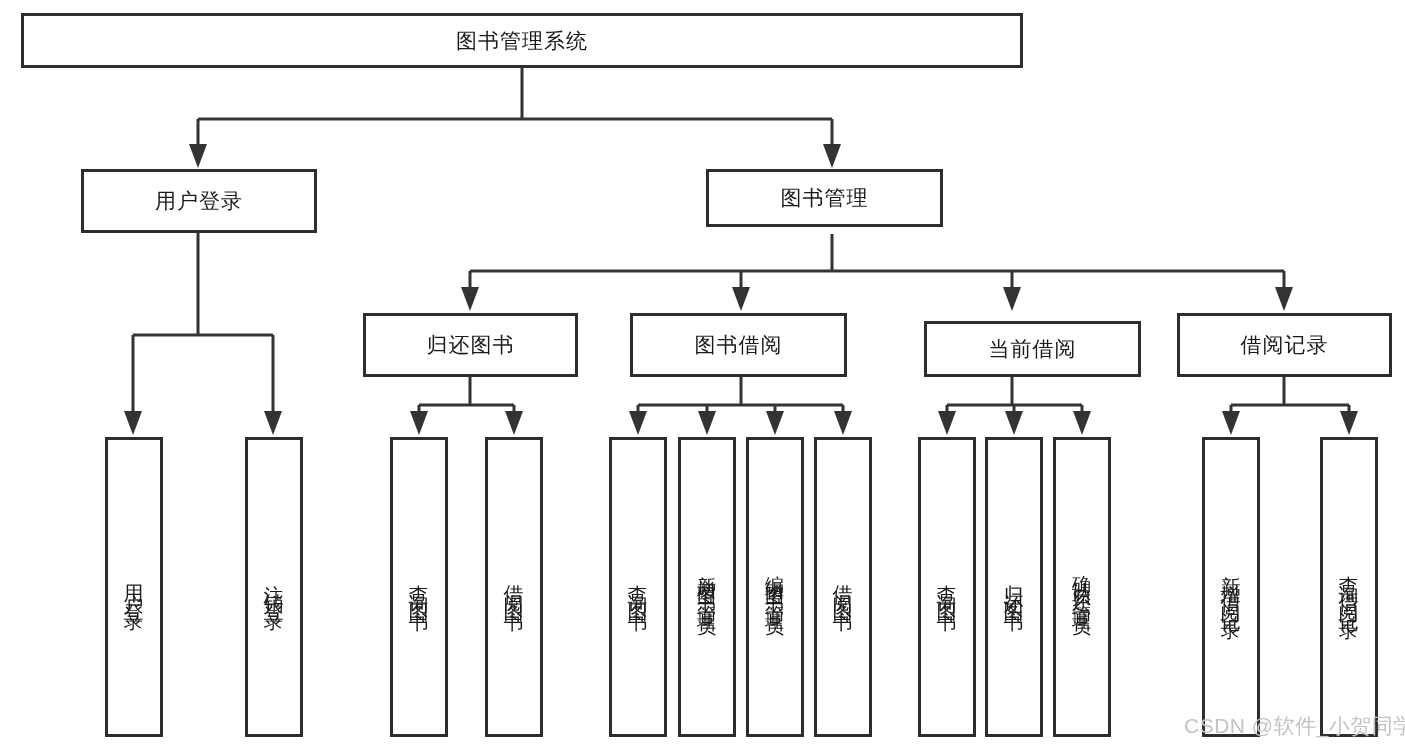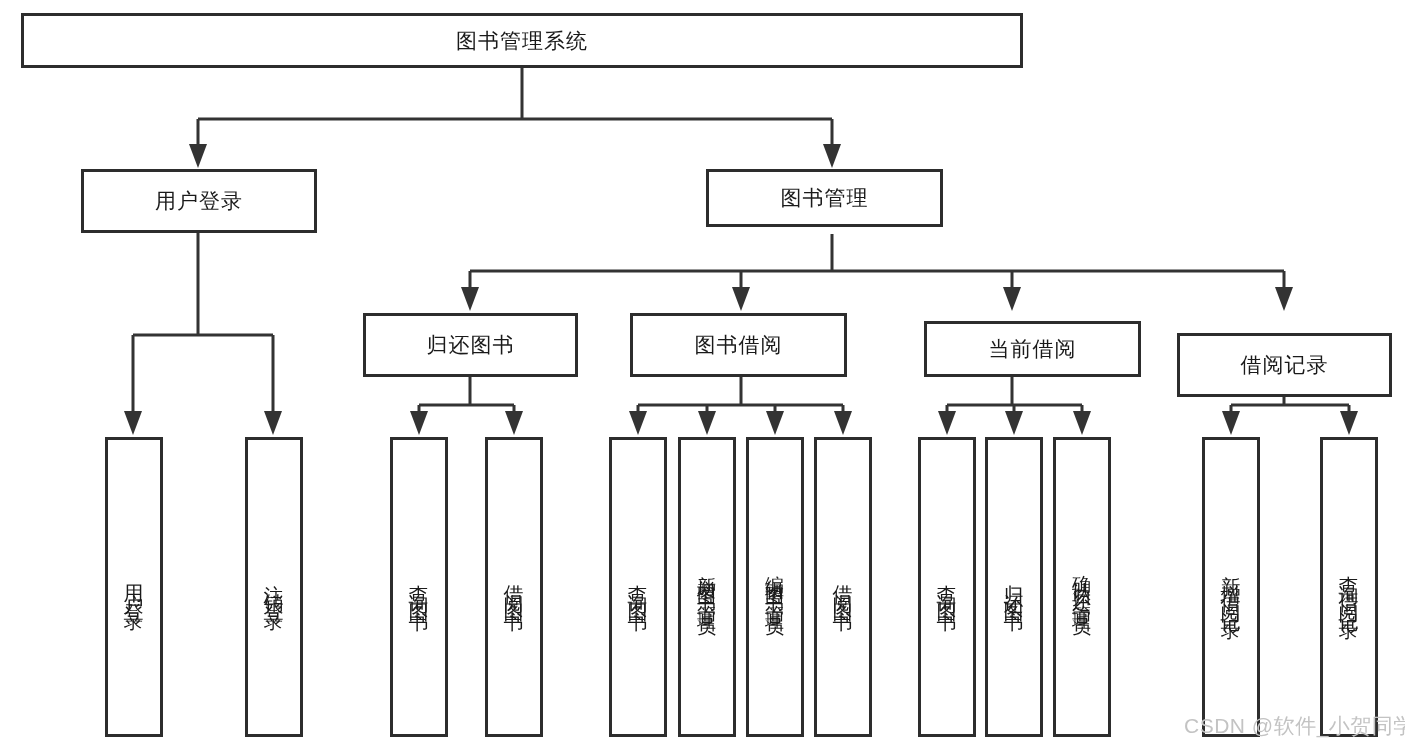--- a/index.html
+++ b/index.html
@@ -125,21 +125,21 @@
 
   <div class="node hbox" style="left:363px; top:313px; width:215px; height:64px;">
     <span>归还图书</span>
   </div>
   <div class="node hbox" style="left:630px; top:313px; width:217px; height:64px;">
     <span>图书借阅</span>
   </div>
   <div class="node hbox" style="left:904px; top:321px; width:217px; height:56px;margin-left:20px;">
     <span>当前借阅</span>
   </div>
-  <div class="node hbox" style="left:1177px; top:313px; width:215px; height:64px;margin-top:20px;">
+  <div class="node hbox" style="left:1177px; top:313px; width:215px; height:64px;">
     <span>借阅记录</span>
   </div>
 
   <div class="node vbox" style="left:105px;">
     <span class="vtext">用户登录</span>
   </div>
   <div class="node vbox" style="left:245px;">
     <span class="vtext">注销登录</span>
   </div>
 

